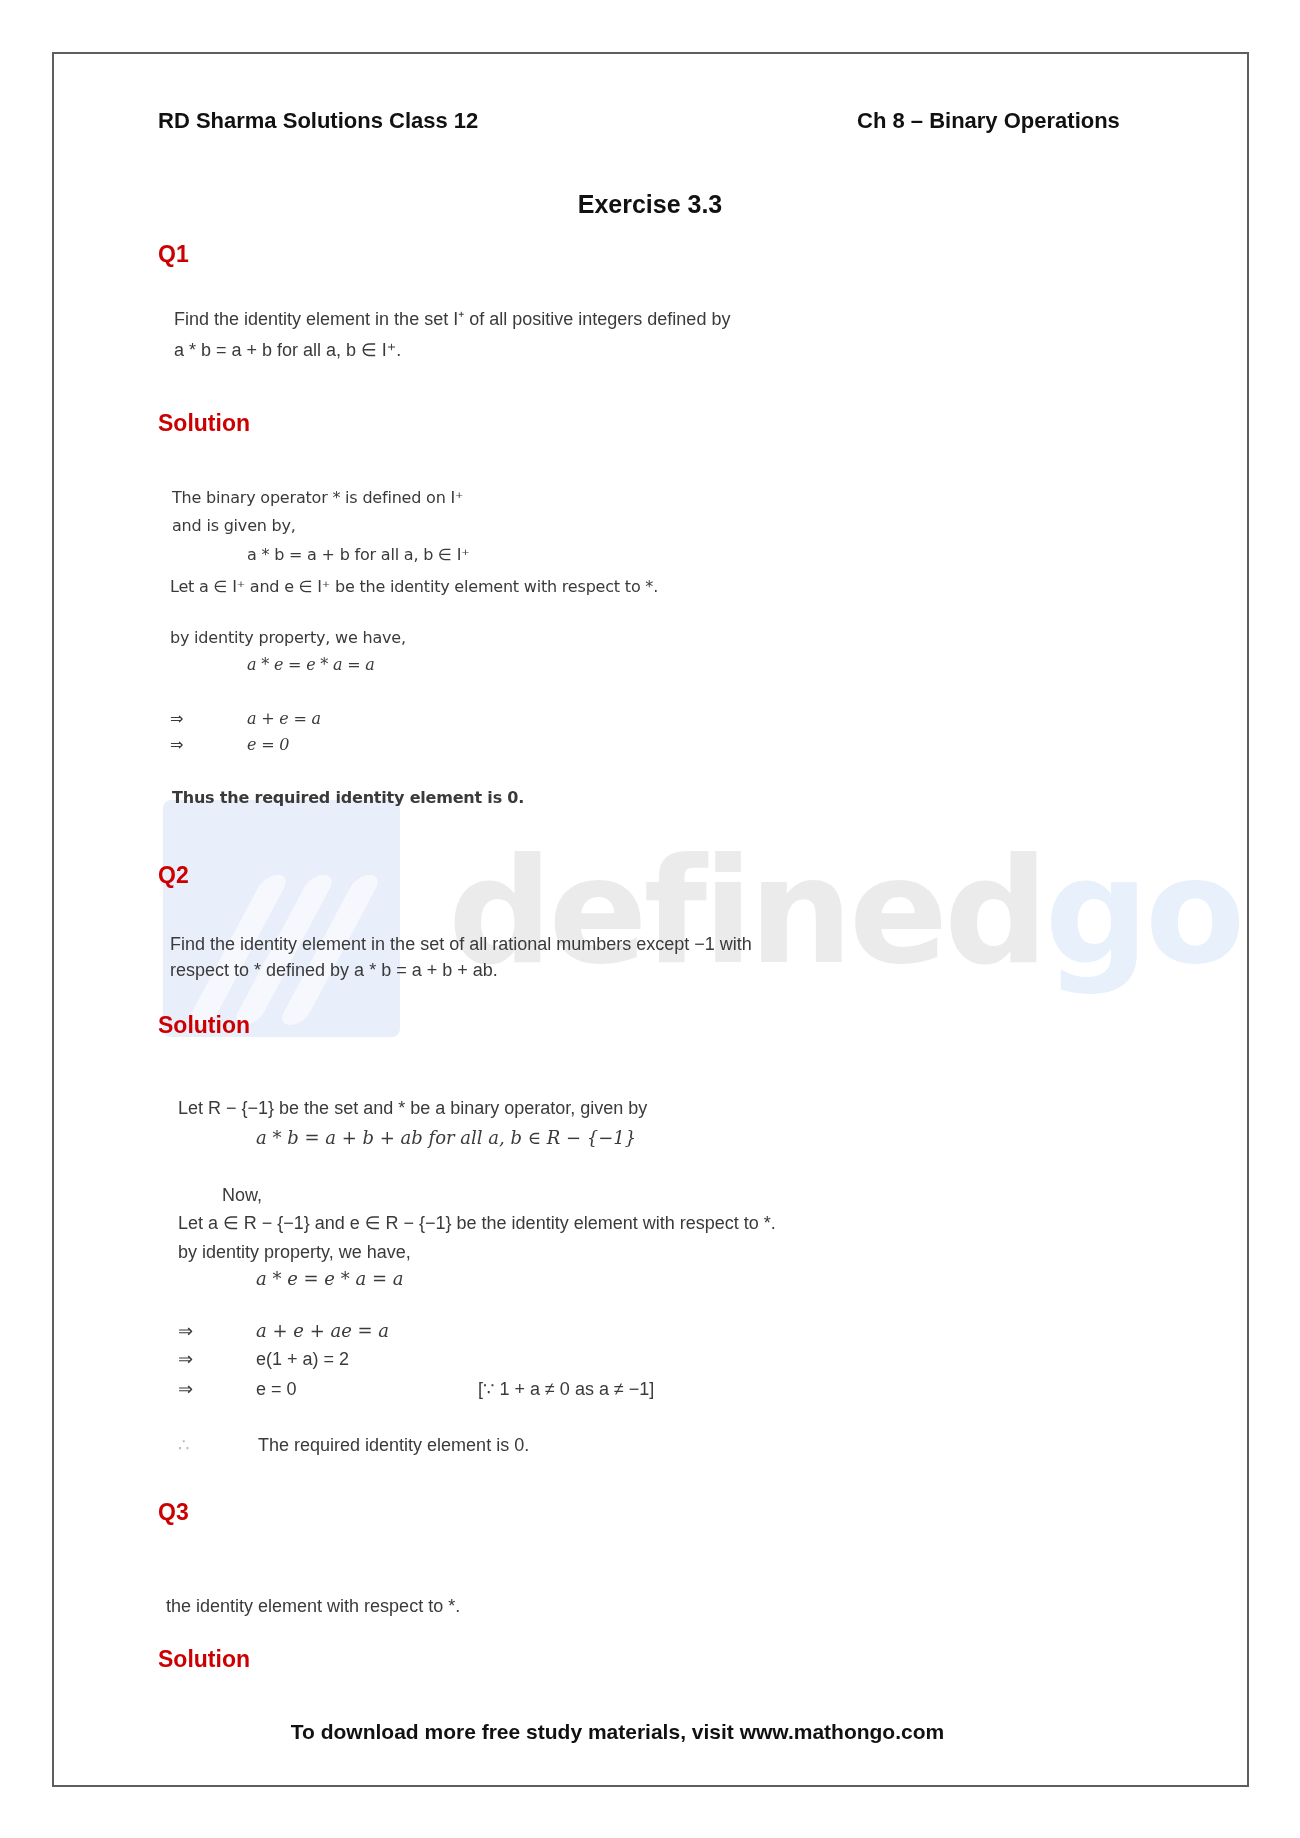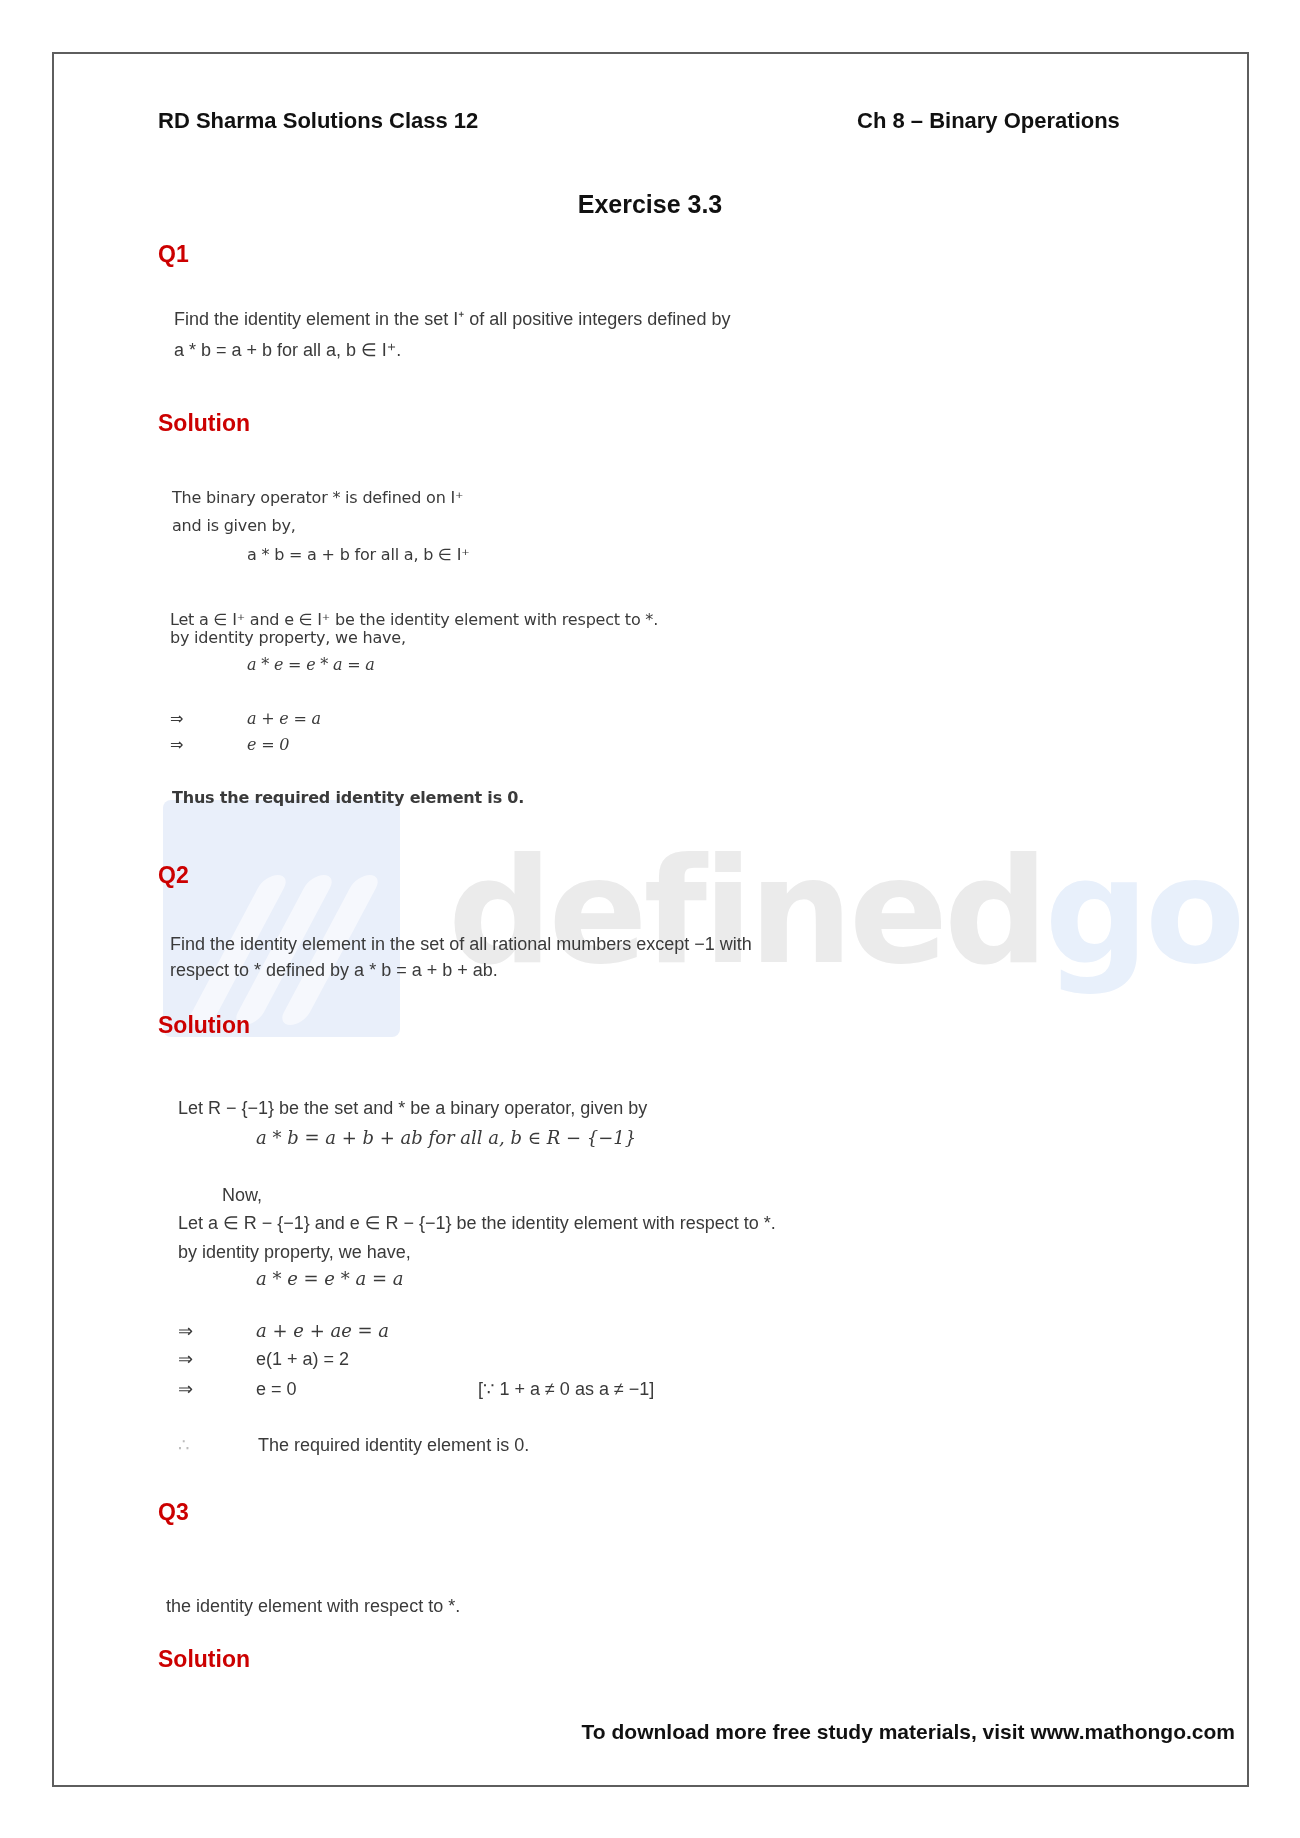--- a/index.html
+++ b/index.html
@@ -54,21 +54,21 @@
   <div class="abs title" style="left:0; width:1300px; text-align:center; top:192px;">Exercise 3.3</div>
 
   <div class="abs red" style="left:158px; top:243px;">Q1</div>
   <div class="abs txt2" style="left:174px; top:310px;">Find the identity element in the set I⁺ of all positive integers defined by</div>
   <div class="abs txt2" style="left:174px; top:341px;">a * b = a + b for all a, b ∈ I⁺.</div>
 
   <div class="abs red" style="left:158px; top:412px;">Solution</div>
   <div class="abs txt" style="left:172px; top:490px;">The binary operator  *  is defined on I⁺</div>
   <div class="abs txt" style="left:172px; top:518px;">and is given by,</div>
   <div class="abs txt" style="left:247px; top:547px;">a * b = a + b for all a, b ∈ I⁺</div>
-  <div class="abs txt" style="left:170px; top:612px;">Let a ∈ I⁺ and e ∈ I⁺ be the identity element with respect to  *.</div>
+  <div class="abs txt" style="left:170px; top:579px;">Let a ∈ I⁺ and e ∈ I⁺ be the identity element with respect to  *.</div>
   <div class="abs txt" style="left:170px; top:630px;">by identity property, we have,</div>
   <div class="abs txt math" style="left:247px; top:657px;">a * e = e * a = a</div>
   <div class="abs txt" style="left:170px; top:711px;">⇒</div>
   <div class="abs txt math" style="left:247px; top:711px;">a + e = a</div>
   <div class="abs txt" style="left:170px; top:737px;">⇒</div>
   <div class="abs txt math" style="left:247px; top:737px;">e = 0</div>
   <div class="abs txt" style="left:172px; top:790px;font-weight:bold;">Thus the required identity element is 0.</div>
 
   <div class="abs red" style="left:158px; top:864px;">Q2</div>
   <div class="abs txt2" style="left:170px; top:935px;">Find the identity element in the set of all rational mumbers except  −1 with</div>
@@ -88,14 +88,14 @@
   <div class="abs txt2" style="left:178px; top:1380px;">⇒</div>
   <div class="abs txt2" style="left:256px; top:1380px;">e = 0</div>
   <div class="abs txt2" style="left:478px; top:1380px; left:478px;"><span style="position:relative; left:0;">[∵ 1 + a ≠ 0 as a ≠ −1]</span></div>
   <div class="abs txt2" style="left:178px; top:1436px; color:#bbb;">∴</div>
   <div class="abs txt2" style="left:258px; top:1436px;">The required identity element is 0.</div>
 
   <div class="abs red" style="left:158px; top:1501px;">Q3</div>
   <div class="abs txt2" style="left:166px; top:1597px;">the identity element with respect to  *.</div>
   <div class="abs red" style="left:158px; top:1648px;">Solution</div>
 
-  <div class="abs footer" style="left:0; width:1235px; text-align:right; top:1721px;">To download more free study materials, visit www.mathongo.com</div>
+  <div class="abs footer" style="left:0; width:1235px; text-align:center; top:1721px;">To download more free study materials, visit www.mathongo.com</div>
 </div>
 
 </body></html>

